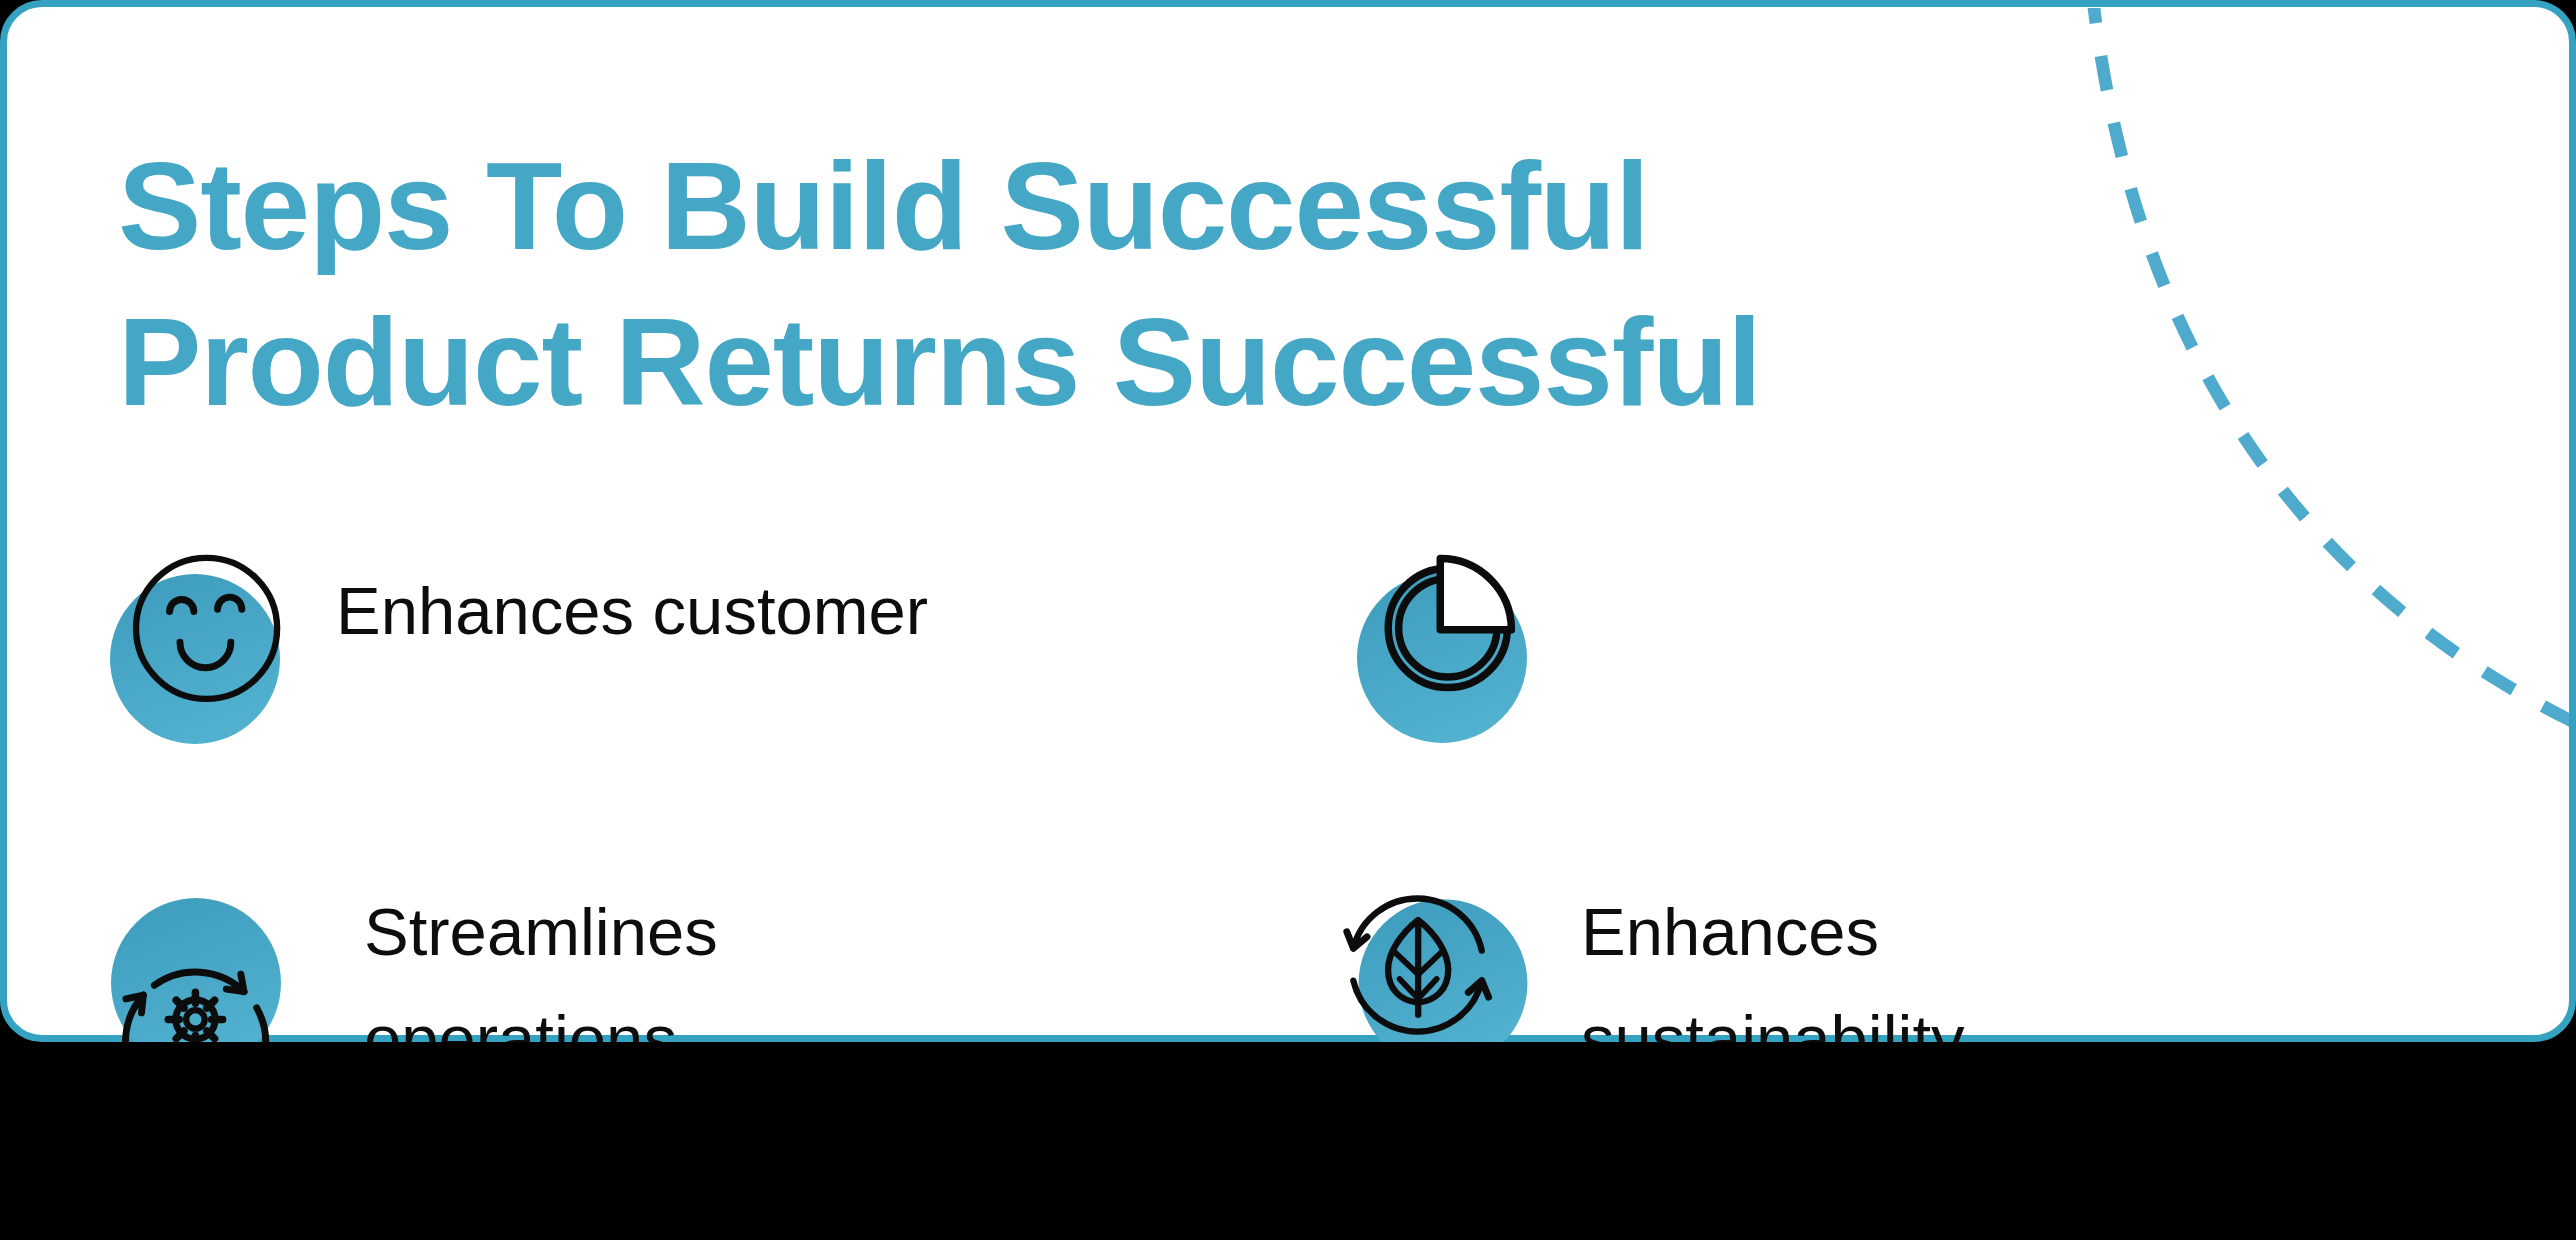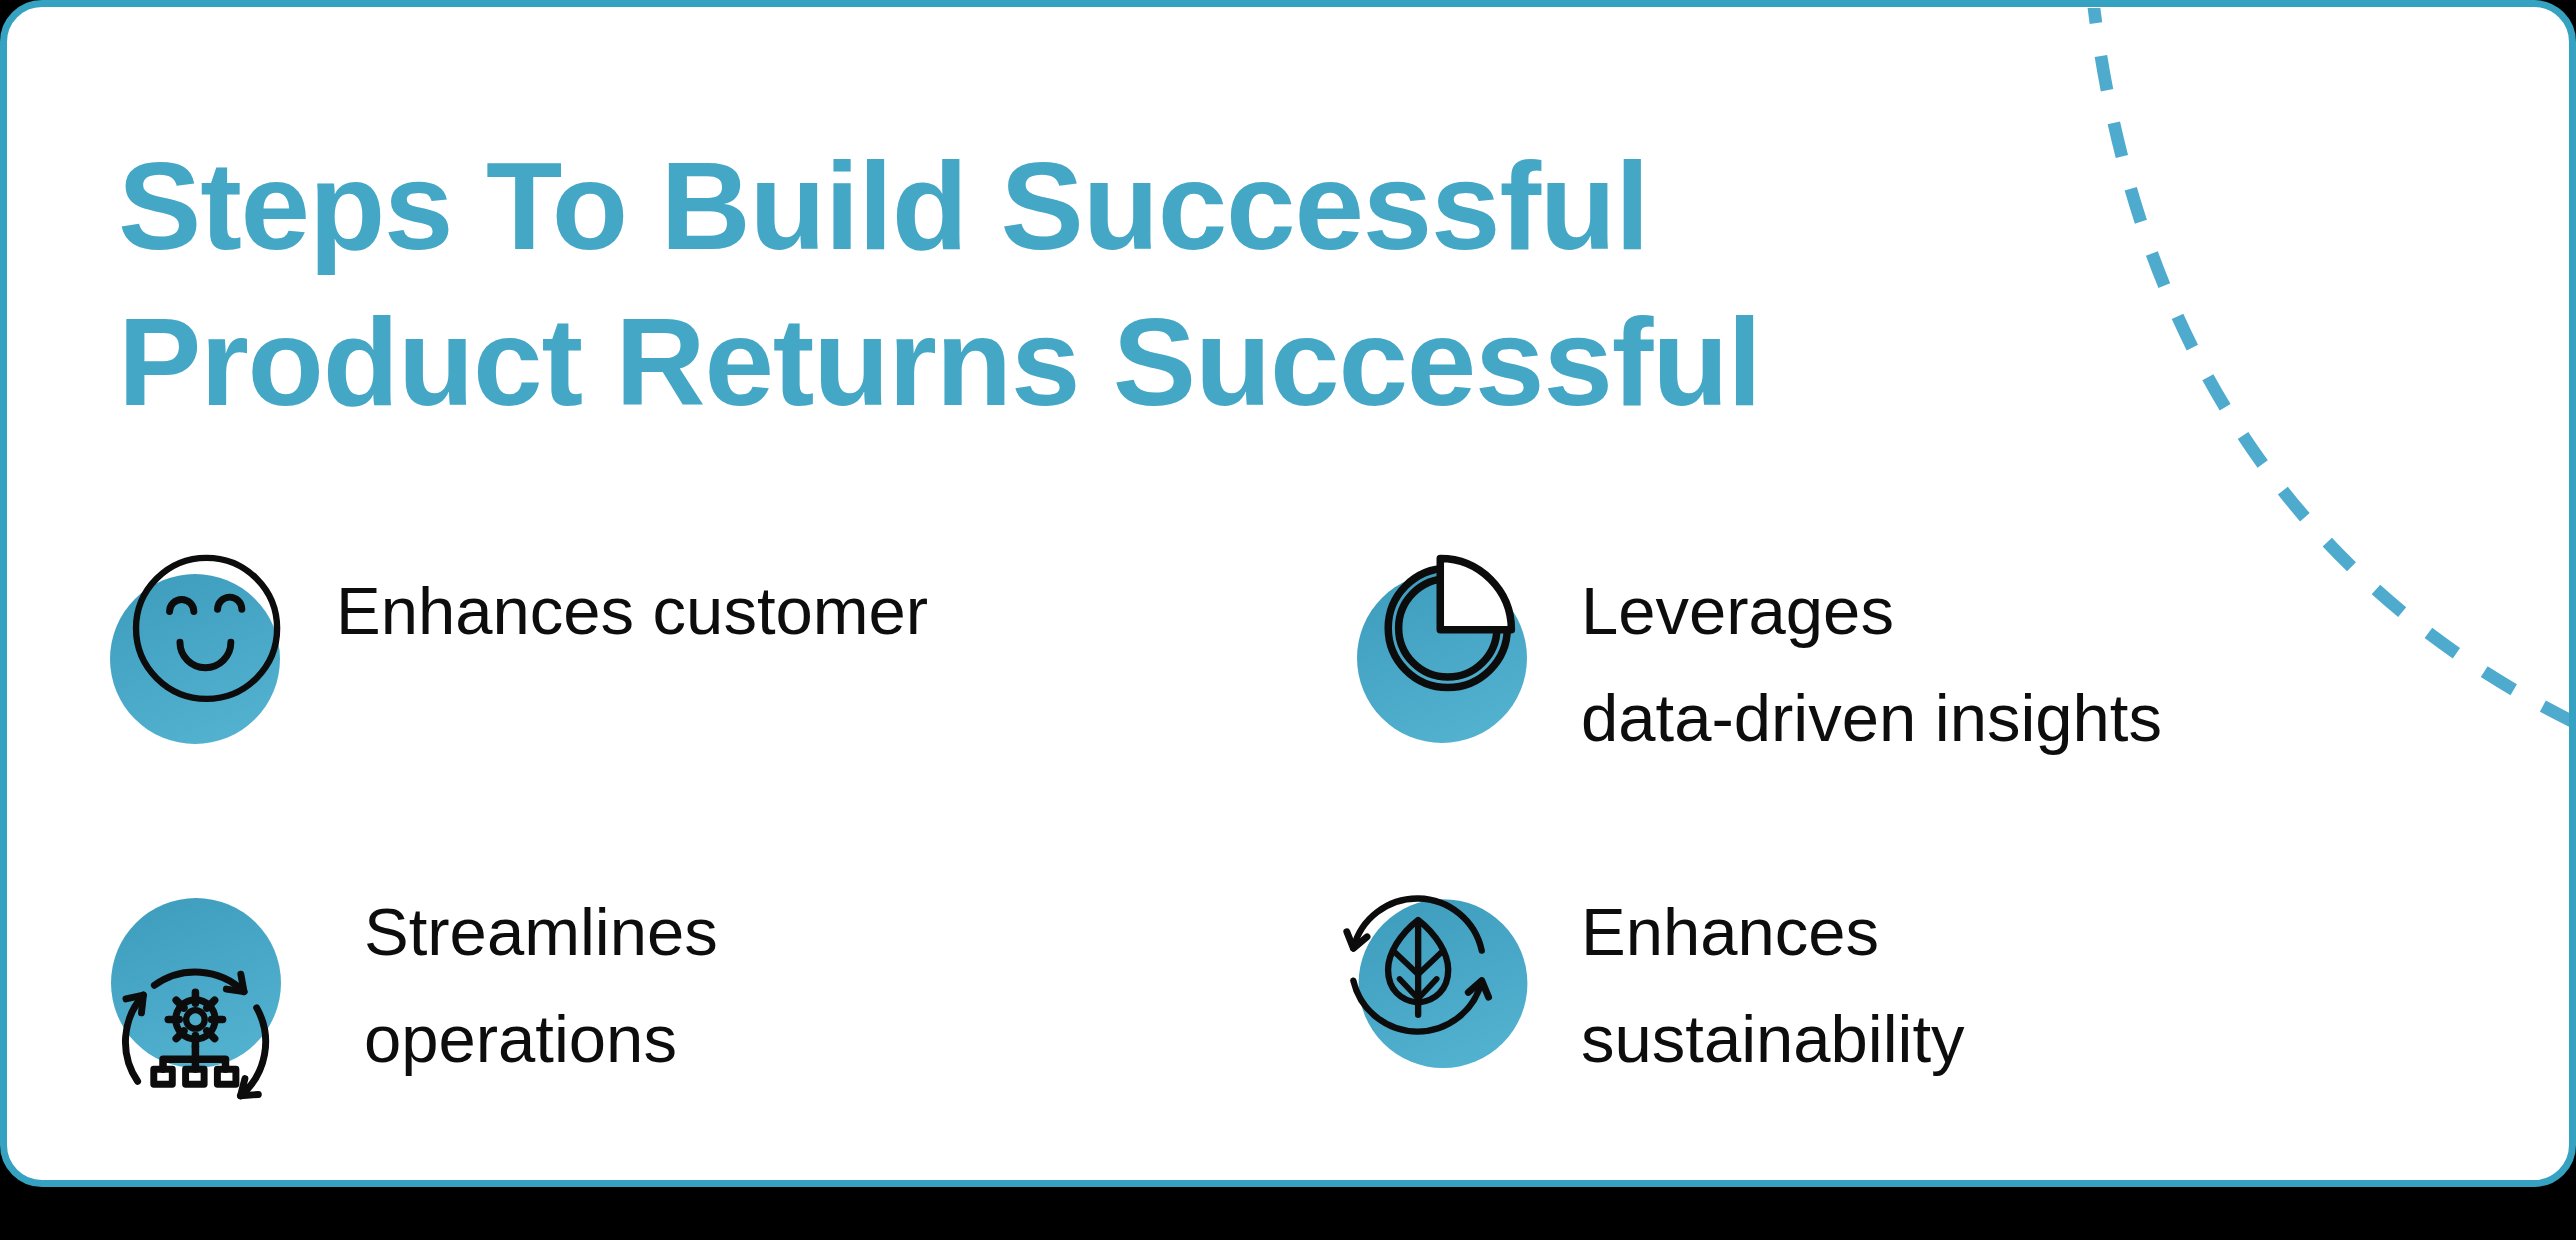--- a/index.html
+++ b/index.html
@@ -3,21 +3,21 @@
 <meta charset="utf-8">
 <style>
   html, body {
     margin: 0;
     padding: 0;
     background: #000;
   }
   .stage {
     position: relative;
     width: 2576px;
-    height: 1187px;
+    height: 1042px;
     background: #000;
     font-family: "Liberation Sans", sans-serif;
     overflow: hidden;
   }
   .card {
     position: absolute;
     inset: 0;
     box-sizing: border-box;
     background: #ffffff;
     border: 7.5px solid var(--card-border, #35a2c2);
@@ -116,24 +116,20 @@
   <div class="itext" id="text1">
     <div>Enhances customer</div>
   </div>
 
   <svg class="icon" id="icon2" viewBox="0 0 294 294" overflow="visible">
     <circle cx="147" cy="147" r="147" fill="url(#tg)"></circle>
     <path class="stroke" d="M157,-8 A103,103 0 1 0 260,95" stroke-width="13"></path>
     <path class="stroke" d="M157,10 A85,85 0 1 0 242,95" stroke-width="13"></path>
     <path d="M144,-25 A123,123 0 0 1 267,98 L144,98 Z" fill="#ffffff" stroke="#0c0c0c" stroke-width="13" stroke-linejoin="round"></path>
   </svg>
-  <div class="itext" id="text2">
-    <div>Leverages</div>
-    <div>data-driven insights</div>
-  </div>
 
   <svg class="icon" id="icon3" viewBox="0 0 294 294" overflow="visible">
     <circle cx="147" cy="147" r="147" fill="url(#tg)"></circle>
     <path class="stroke" d="M75,151 A121,121 0 0 1 230,162" stroke-width="12" marker-end="url(#ah)"></path>
     <path class="stroke" d="M46,317 A121,121 0 0 1 56,168" stroke-width="12" marker-end="url(#ah)"></path>
     <path class="stroke" d="M252,190 A121,121 0 0 1 224,342" stroke-width="12" marker-end="url(#ah)"></path>
     <circle class="stroke" cx="146" cy="210" r="34" stroke-width="12"></circle>
     <g class="stroke" stroke-width="13">
       <line x1="174" y1="210" x2="193" y2="210"></line>
       <line x1="165.8" y1="190.2" x2="179.2" y2="176.8"></line>

